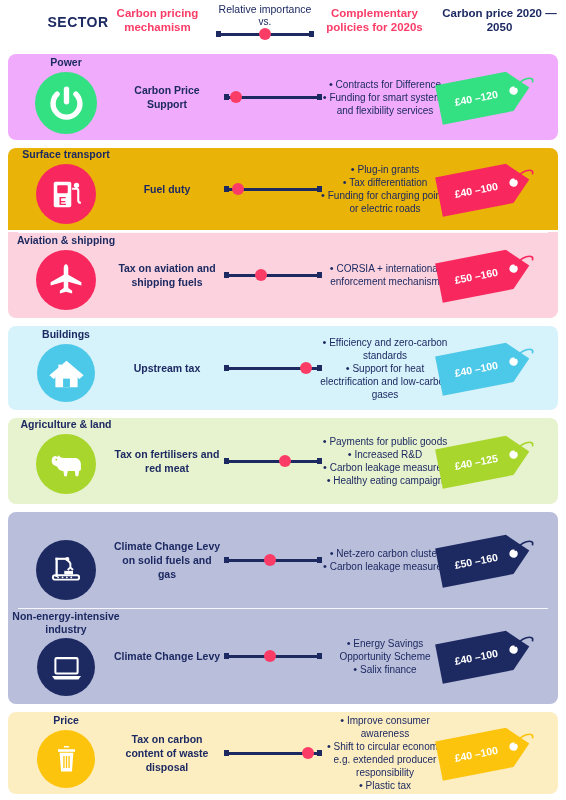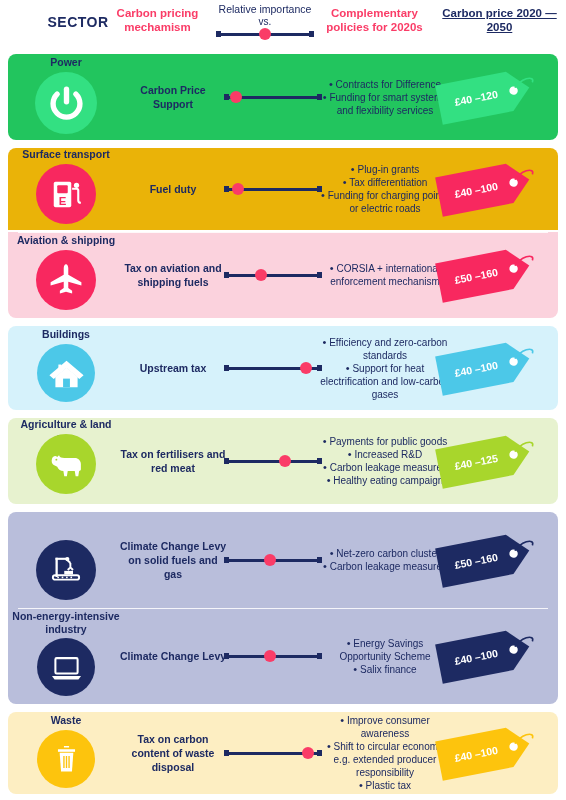--- a/index.html
+++ b/index.html
@@ -17,42 +17,42 @@
     font-size:14px;font-weight:bold;color:#1d2a62;letter-spacing:.5px;}
   .h-mech{position:absolute;left:105px;top:6px;width:105px;text-align:center;
     font-size:11.5px;font-weight:bold;color:#fa3c67;line-height:14px;}
   .h-rel{position:absolute;left:205px;top:3px;width:120px;text-align:center;
     font-size:10.5px;font-weight:normal;color:#1d2a62;line-height:12px;}
   .h-rel .vs{font-size:10px;}
   .h-slider{position:absolute;left:216px;top:28px;width:98px;height:12px;}
   .h-comp{position:absolute;left:312px;top:6px;width:125px;text-align:center;
     font-size:11.5px;font-weight:bold;color:#fa3c67;line-height:14px;}
   .h-price{position:absolute;left:442px;top:6px;width:115px;text-align:center;
-    font-size:11.5px;font-weight:bold;color:#1d2a62;line-height:14px;text-decoration:underline;}
+    font-size:11.5px;font-weight:bold;color:#1d2a62;line-height:14px;}
 
   
   .slider{position:relative;width:100%;height:12px;}
   .slider .rail{position:absolute;left:4px;right:4px;top:5px;height:3px;background:#1d2a62;}
   .slider .cap{position:absolute;top:3px;width:5px;height:6px;background:#1d2a62;}
   .slider .cap.l{left:0;}
   .slider .cap.r{right:0;}
   .slider .knob{position:absolute;top:0;width:12px;height:12px;border-radius:50%;
     background:#fa3c67;transform:translateX(-50%);}
 
   
   .row{position:relative;border-radius:8px;overflow:hidden;margin:0 8px;}
   .row-inner{position:relative;height:100%;}
 
   .sector{position:absolute;left:4px;top:0;width:108px;height:100%;}
   .sector-label{position:absolute;left:0;right:0;top:4px;text-align:center;
     font-size:10.5px;font-weight:bold;color:#1d2a62;line-height:12.5px;}
   .sector-icon{position:absolute;left:50%;transform:translateX(-50%);
     border-radius:50%;display:flex;align-items:center;justify-content:center;}
 
-  .mech{position:absolute;left:111px;width:108px;text-align:center;
+  .mech{position:absolute;left:105px;width:108px;text-align:center;
     font-size:10.5px;font-weight:bold;color:#1d2a62;line-height:14px;
     top:50%;transform:translateY(-50%);}
 
   .slider-cell{position:absolute;left:216px;width:98px;height:12px;
     top:50%;margin-top:-6px;}
 
   .comp{position:absolute;left:312px;width:130px;text-align:center;
     font-size:10px;color:#1d2a62;line-height:13px;
     top:50%;transform:translateY(-50%);}
   .comp ul{list-style:none;margin:0;padding:0;}
@@ -86,21 +86,21 @@
         <div class="cap l"></div>
         <div class="cap r"></div>
         <div class="knob" style="left:50%"></div>
       </div>
     </div>
     <div class="h-comp">Complementary policies for 2020s</div>
     <div class="h-price">Carbon price 2020 — 2050</div>
   </div>
 
   <div id="rows">
-      <div class="row" style="position: absolute; left: 0px; right: 0px; top: 54px; height: 86px; background: #22c55e;">
+      <div class="row" style="position: absolute; left: 0px; right: 0px; top: 54px; height: 86px; background: #f0abfc;">
     <div class="row-inner">
 
       <div class="sector">
         <div class="sector-label" style="top:2px">Power</div>
         <div class="sector-icon" style="top:18px;width:62px;height:62px;background:#33e082;">
           <svg width="43" height="43" viewBox="0 0 48 48">
                 <path d="M24 8 v14" stroke="#ffffff" stroke-width="6" stroke-linecap="round" fill="none"></path>
         <path d="M34.5 13.5 a15 15 0 1 1 -21 0" stroke="#ffffff" stroke-width="6" fill="none" stroke-linecap="round"></path>
               </svg>
         </div>
@@ -414,21 +414,21 @@
       <text x="44" y="40" class="tagtext" text-anchor="middle">£40 –100</text>
     </g>
   </svg></div>
       </div>
     </div>
       </div>
       <div class="row" style="position: absolute; left: 0px; right: 0px; top: 712px; height: 82px; background: rgb(253, 238, 194);">
     <div class="row-inner">
 
       <div class="sector">
-        <div class="sector-label" style="top:2px">Waste</div>
+        <div class="sector-label" style="top:2px">Price</div>
         <div class="sector-icon" style="top:18px;width:58px;height:58px;background:#fdc40d;">
           <svg width="41" height="41" viewBox="0 0 48 48">
         <path d="M21 9 h6" stroke="#ffffff" stroke-width="1.8" fill="none"></path>
         <rect x="14" y="12" width="20" height="3" fill="#ffffff"></rect>
         <path d="M16 16 h16 l-1.6 22 h-12.8 z" fill="#ffffff"></path>
         <path d="M21 20 v14 M24 20 v14 M27 20 v14" stroke="#fdc40d" stroke-width="1.6"></path>
               </svg>
         </div>
       </div>
 

